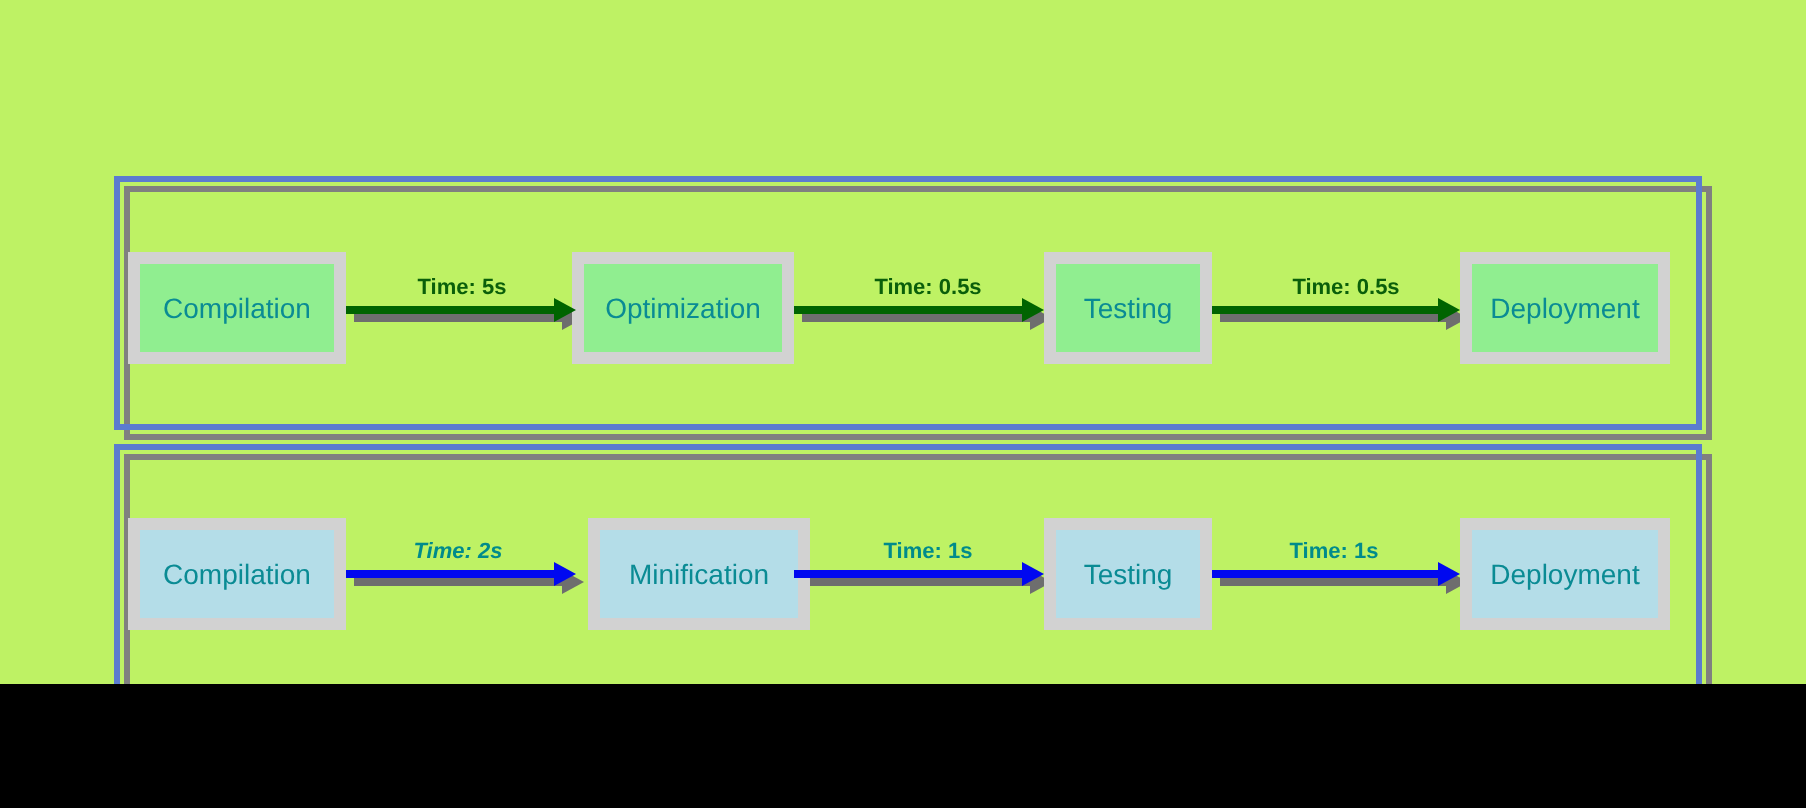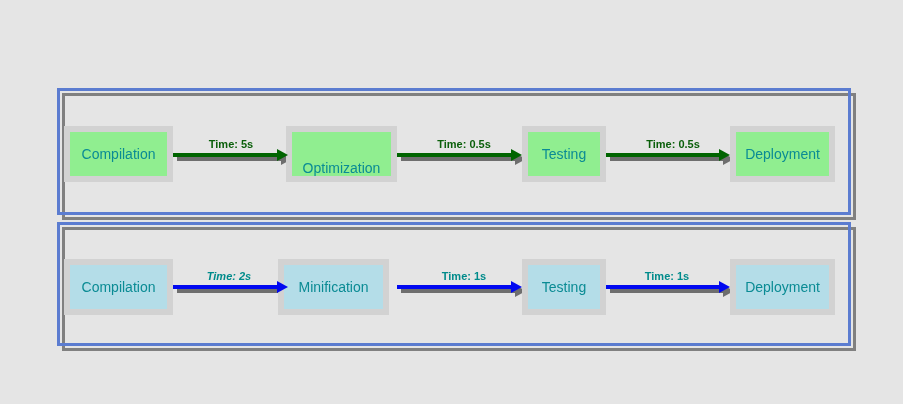--- a/index.html
+++ b/index.html
@@ -1,19 +1,19 @@
 <!DOCTYPE html>
 <html><head>
 <meta charset="utf-8">
 <style>
   html,body{margin:0;padding:0;background:#000;}
   #canvas{
     position:relative;
-    width:903px;height:404px;
-    background:#e5e5e5;
+    width:903px;height:342px;
+    background:#bef264;
     overflow:hidden;
     font-family:"Liberation Sans", sans-serif;
   }
   .cluster{
     position:absolute;
     border:3px solid #5b7cd0;
     background:transparent;
     z-index:2;
   }
   .cluster-shadow{
@@ -72,21 +72,21 @@
 <body>
 
 <div id="canvas">
 
   <div class="cluster-shadow" style="left:62px;top:93px;width:788px;height:121px;"></div>
   <div class="cluster" style="left:57px;top:88px;width:788px;height:121px;"></div>
 
   <div class="node green" style="left:64px;top:126px;width:109px;">
     <span>Compilation</span>
   </div>
-  <div class="node green" style="left:286px;top:126px;width:111px;align-items:flex-end;">
+  <div class="node green" style="left:286px;top:126px;width:111px;">
     <span>Optimization</span>
   </div>
   <div class="node green" style="left:522px;top:126px;width:84px;">
     <span>Testing</span>
   </div>
   <div class="node green" style="left:730px;top:126px;width:105px;">
     <span>Deployment</span>
   </div>
 
   <div class="edge-shadow-line" style="left:177px;top:157px;width:105px;"></div>
@@ -106,21 +106,21 @@
   <div class="edge-line green" style="left:606px;top:153px;width:114px;"></div>
   <div class="edge-head green" style="left:719px;top:149px;"></div>
   <div class="edge-label green" style="left:673px;top:138px;">Time: 0.5s</div>
 
   <div class="cluster-shadow" style="left:62px;top:227px;width:788px;height:118px;"></div>
   <div class="cluster" style="left:57px;top:222px;width:788px;height:118px;"></div>
 
   <div class="node blue" style="left:64px;top:259px;width:109px;">
     <span>Compilation</span>
   </div>
-  <div class="node blue" style="left:278px;top:259px;width:111px;">
+  <div class="node blue" style="left:294px;top:259px;width:111px;">
     <span>Minification</span>
   </div>
   <div class="node blue" style="left:522px;top:259px;width:84px;">
     <span>Testing</span>
   </div>
   <div class="node blue" style="left:730px;top:259px;width:105px;">
     <span>Deployment</span>
   </div>
 
   <div class="edge-shadow-line" style="left:177px;top:289px;width:105px;"></div>

